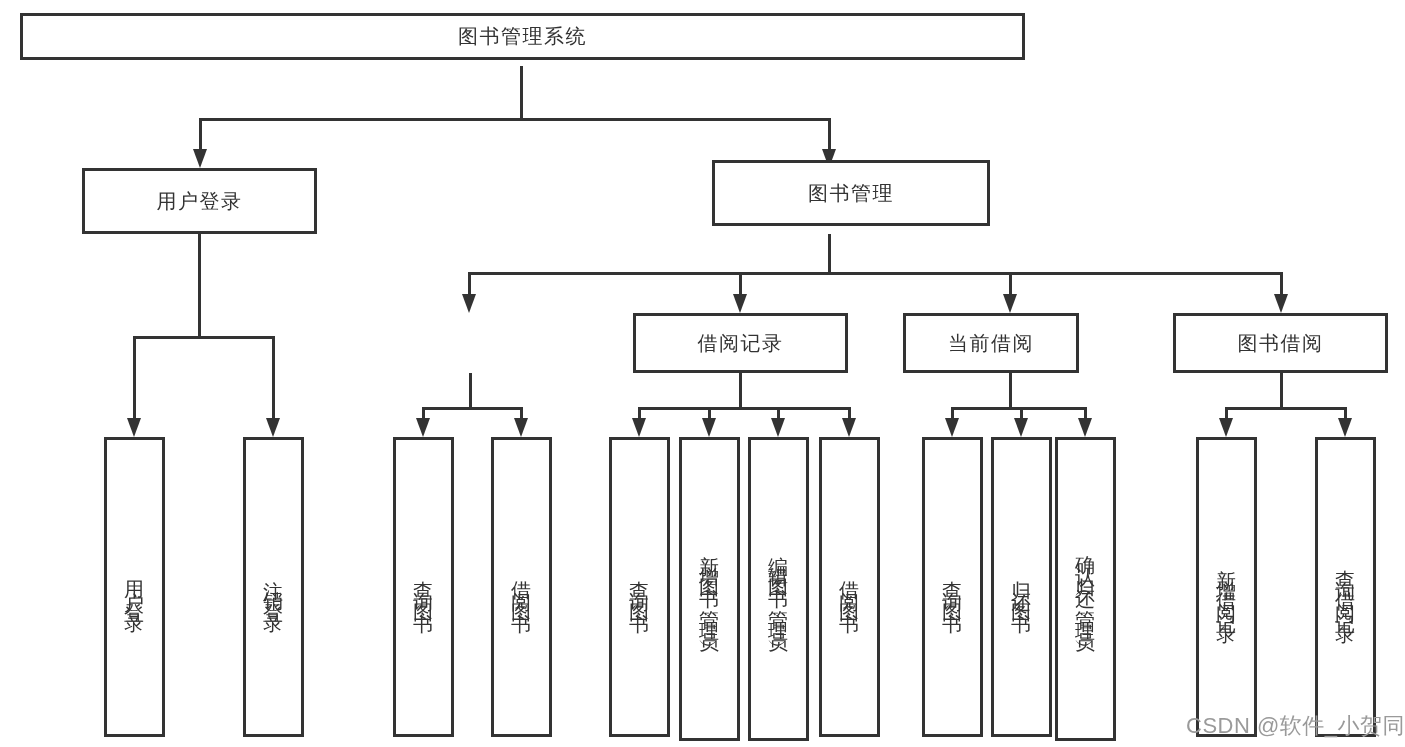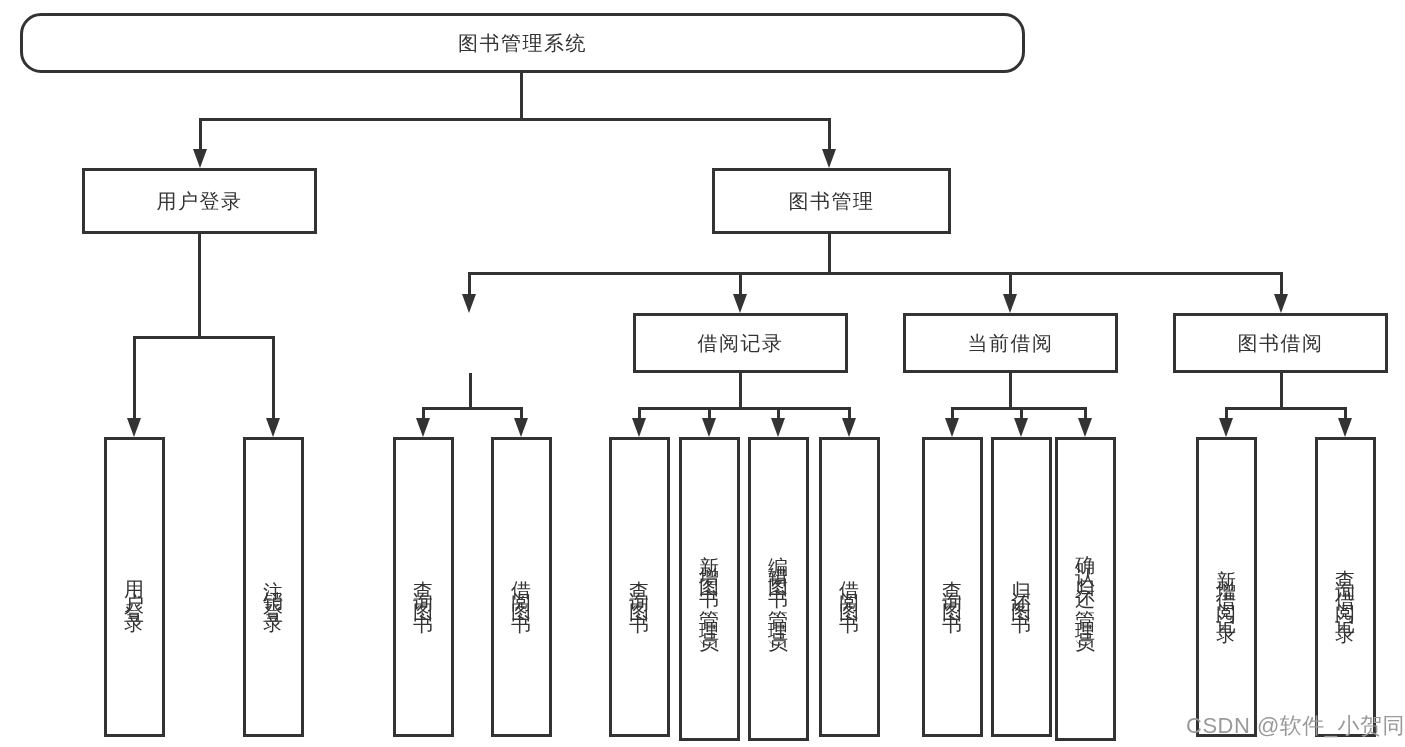--- a/index.html
+++ b/index.html
@@ -36,35 +36,35 @@
   .watermark {
     position:absolute; left:1186px; top:711px; font-size:22px;
     color:#9a9a9a; z-index:3; letter-spacing:0.5px; white-space:nowrap;
   }
 </style>
 </head>
 <body>
 
 <div class="canvas">
 
-  <div class="hbox" style="left:20px; top:13px; width:1005px; height:60px;border-radius:21px;">
+  <div class="hbox" style="left:20px; top:13px; width:1005px; height:47px;">
     <span>图书管理系统</span>
   </div>
 
   <div class="vl" style="left:520px; top:66px; height:53px;"></div>
   <div class="hl" style="left:199px; top:118px; width:632px;"></div>
   <div class="vl" style="left:199px; top:118px; height:32px;"></div>
   <div class="ar" style="left:193px; top:149px;"></div>
   <div class="vl" style="left:828px; top:118px; height:32px;"></div>
   <div class="ar" style="left:822px; top:149px;"></div>
 
   <div class="hbox" style="left:82px; top:168px; width:235px; height:66px;">
     <span>用户登录</span>
   </div>
-  <div class="hbox" style="left:712px; top:168px; width:239px; height:66px;">
+  <div class="hbox" style="left:712px; top:160px; width:278px; height:66px;">
     <span>图书管理</span>
   </div>
 
   <div class="vl" style="left:198px; top:234px; height:103px;"></div>
   <div class="hl" style="left:133px; top:336px; width:142px;"></div>
   <div class="vl" style="left:133px; top:336px; height:84px;"></div>
   <div class="ar" style="left:127px; top:418px;"></div>
   <div class="vl" style="left:272px; top:336px; height:84px;"></div>
   <div class="ar" style="left:266px; top:418px;"></div>
 
@@ -75,21 +75,21 @@
   <div class="vl" style="left:739px; top:272px; height:24px;"></div>
   <div class="ar" style="left:733px; top:294px;"></div>
   <div class="vl" style="left:1009px; top:272px; height:24px;"></div>
   <div class="ar" style="left:1003px; top:294px;"></div>
   <div class="vl" style="left:1280px; top:272px; height:24px;"></div>
   <div class="ar" style="left:1274px; top:294px;"></div>
 
   <div class="hbox" style="left:633px; top:313px; width:215px; height:60px;">
     <span>借阅记录</span>
   </div>
-  <div class="hbox" style="left:903px; top:313px; width:215px; height:60px;">
+  <div class="hbox" style="left:903px; top:313px; width:176px; height:60px;">
     <span>当前借阅</span>
   </div>
   <div class="hbox" style="left:1173px; top:313px; width:215px; height:60px;">
     <span>图书借阅</span>
   </div>
 
   <div class="vl" style="left:469px; top:373px; height:36px;"></div>
   <div class="hl" style="left:422px; top:407px; width:101px;"></div>
   <div class="vl" style="left:422px; top:407px; height:14px;"></div>
   <div class="ar" style="left:416px; top:418px;"></div>

